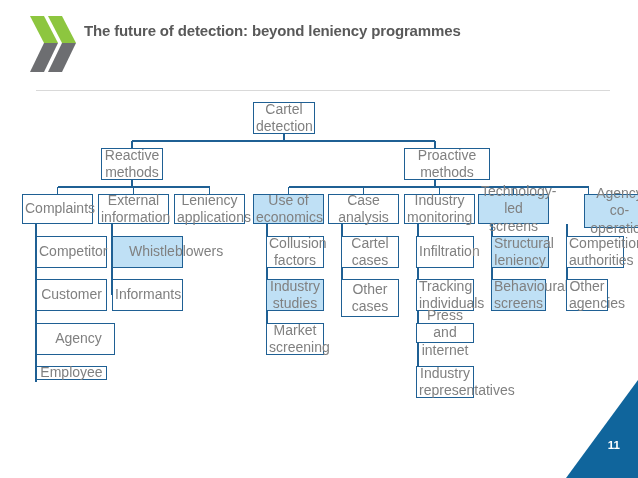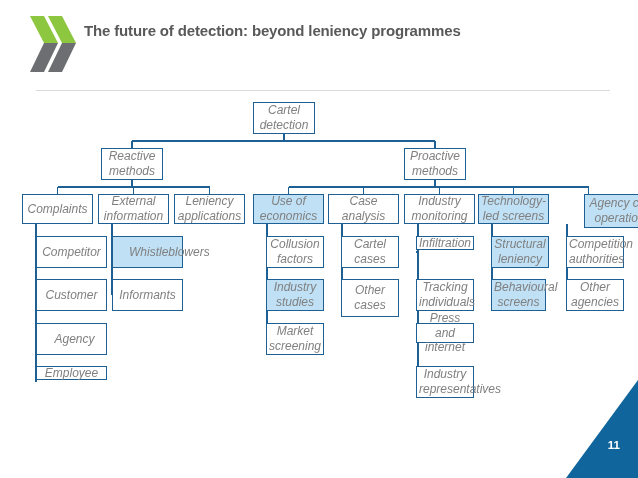--- a/index.html
+++ b/index.html
@@ -25,23 +25,22 @@
 
   
   #diagram{position:absolute;left:0;top:96px;width:638px;height:320px;}
   #wires{position:absolute;left:0;top:0;width:638px;height:320px;}
 
   .node{
     position:absolute;box-sizing:border-box;
     border:1.6px solid #1f6094;background:#ffffff;
     display:flex;align-items:center;justify-content:center;
     text-align:center;color:#808080;
-    font-size:12px;line-height:1.22;
+    font-size:14px;line-height:1.22;
     padding:1px 2px;
-    font-style:italic;
   }
   .node.fill{background:#bfe0f5;}
   .node .lbl{display:block;width:100%;white-space:pre-line;}
 
   
   #corner{
     position:absolute;right:0;bottom:0;width:72px;height:98px;
     background:#10659c;
     clip-path:polygon(100% 0,100% 100%,0 100%);
   }
@@ -136,21 +135,21 @@
         <line x1="567" y1="156" x2="566" y2="156" stroke="#1f6094" stroke-width="1.4" shape-rendering="crispEdges"></line>
         <line x1="567" y1="128" x2="567" y2="199" stroke="#1f6094" stroke-width="1.4" shape-rendering="crispEdges"></line>
         <line x1="567" y1="199" x2="566" y2="199" stroke="#1f6094" stroke-width="1.4" shape-rendering="crispEdges"></line>
       </svg>
   <div class="node" style="left: 253px; top: 6px; width: 62px; height: 32px;">
         <span class="lbl">Cartel detection</span>
       </div>
       <div class="node" style="left: 101px; top: 52px; width: 62px; height: 32px;">
         <span class="lbl">Reactive methods</span>
       </div>
-      <div class="node" style="left: 404px; top: 52px; width: 62px; height: 32px;">
+      <div class="node" style="left: 404px; top: 52px; width: 86px; height: 32px;">
         <span class="lbl">Proactive methods</span>
       </div>
       <div class="node" style="left: 22px; top: 98px; width: 71px; height: 30px;">
         <span class="lbl">Complaints</span>
       </div>
       <div class="node" style="left: 98px; top: 98px; width: 71px; height: 30px;">
         <span class="lbl">External information</span>
       </div>
       <div class="node" style="left: 174px; top: 98px; width: 71px; height: 30px;">
         <span class="lbl">Leniency applications</span>
@@ -169,21 +168,21 @@
       </div>
       <div class="node fill" style="left: 584px; top: 98px; width: 71px; height: 34px;">
         <span class="lbl">Agency co-operation</span>
       </div>
       <div class="node" style="left: 36px; top: 140px; width: 71px; height: 32px;">
         <span class="lbl">Competitor</span>
       </div>
       <div class="node" style="left: 36px; top: 183px; width: 71px; height: 32px;">
         <span class="lbl">Customer</span>
       </div>
-      <div class="node" style="left: 36px; top: 227px; width: 71px; height: 32px; padding-left: 8px;">
+      <div class="node" style="left: 36px; top: 227px; width: 79px; height: 32px; padding-left: 8px;">
         <span class="lbl">Agency</span>
       </div>
       <div class="node" style="left: 36px; top: 270px; width: 71px; height: 14px;">
         <span class="lbl">Employee</span>
       </div>
       <div class="node fill" style="left: 112px; top: 140px; width: 71px; height: 32px; padding-left: 16px;">
         <span class="lbl">Whistleblowers</span>
       </div>
       <div class="node" style="left: 112px; top: 183px; width: 71px; height: 32px;">
         <span class="lbl">Informants</span>
@@ -196,42 +195,42 @@
       </div>
       <div class="node" style="left: 266px; top: 227px; width: 58px; height: 32px;">
         <span class="lbl">Market screening</span>
       </div>
       <div class="node" style="left: 341px; top: 140px; width: 58px; height: 32px;">
         <span class="lbl">Cartel cases</span>
       </div>
       <div class="node" style="left: 341px; top: 183px; width: 58px; height: 38px;">
         <span class="lbl">Other cases</span>
       </div>
-      <div class="node" style="left: 416px; top: 140px; width: 58px; height: 14px;">
+      <div class="node" style="left: 416px; top: 140px; width: 58px; height: 32px;">
         <span class="lbl">Infiltration</span>
       </div>
       <div class="node" style="left: 416px; top: 183px; width: 58px; height: 32px;">
         <span class="lbl">Tracking individuals</span>
       </div>
       <div class="node" style="left: 416px; top: 227px; width: 58px; height: 20px;">
         <span class="lbl">Press and internet</span>
       </div>
       <div class="node" style="left: 416px; top: 270px; width: 58px; height: 32px;">
         <span class="lbl">Industry representatives</span>
       </div>
       <div class="node fill" style="left: 491px; top: 140px; width: 58px; height: 32px;">
         <span class="lbl">Structural leniency</span>
       </div>
       <div class="node fill" style="left: 491px; top: 183px; width: 55px; height: 32px;">
         <span class="lbl">Behavioural screens</span>
       </div>
       <div class="node" style="left: 566px; top: 140px; width: 58px; height: 32px;">
         <span class="lbl">Competition authorities</span>
       </div>
-      <div class="node" style="left: 566px; top: 183px; width: 58px; height: 32px;">
+      <div class="node" style="left: 566px; top: 183px; width: 42px; height: 32px;">
         <span class="lbl">Other agencies</span>
       </div>
     </div>
 
   <div id="corner"></div>
   <div id="pageno">11</div>
 
 </div>
 
 </body></html>

